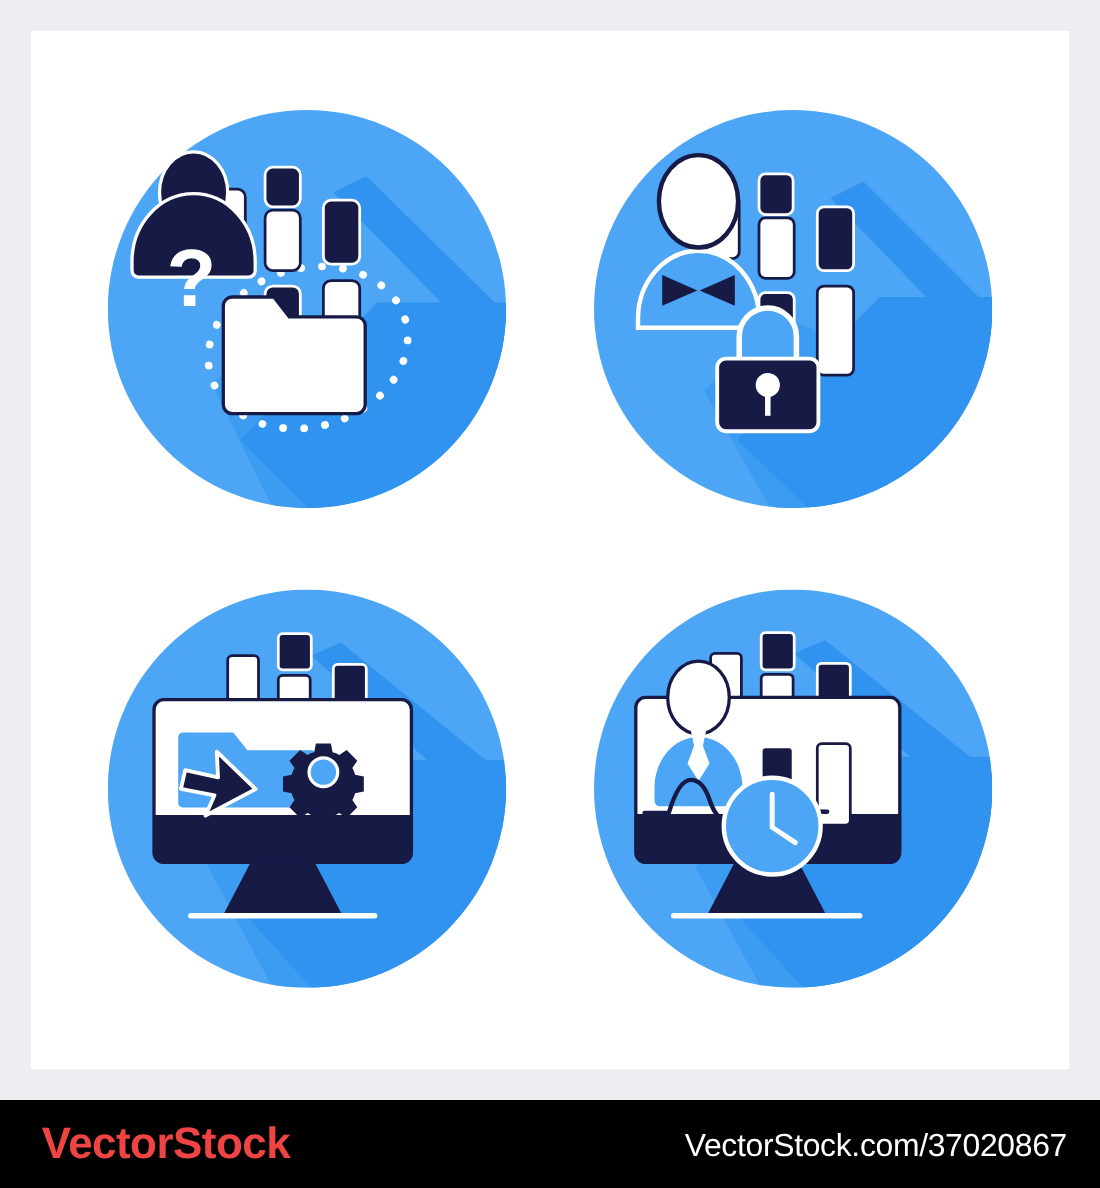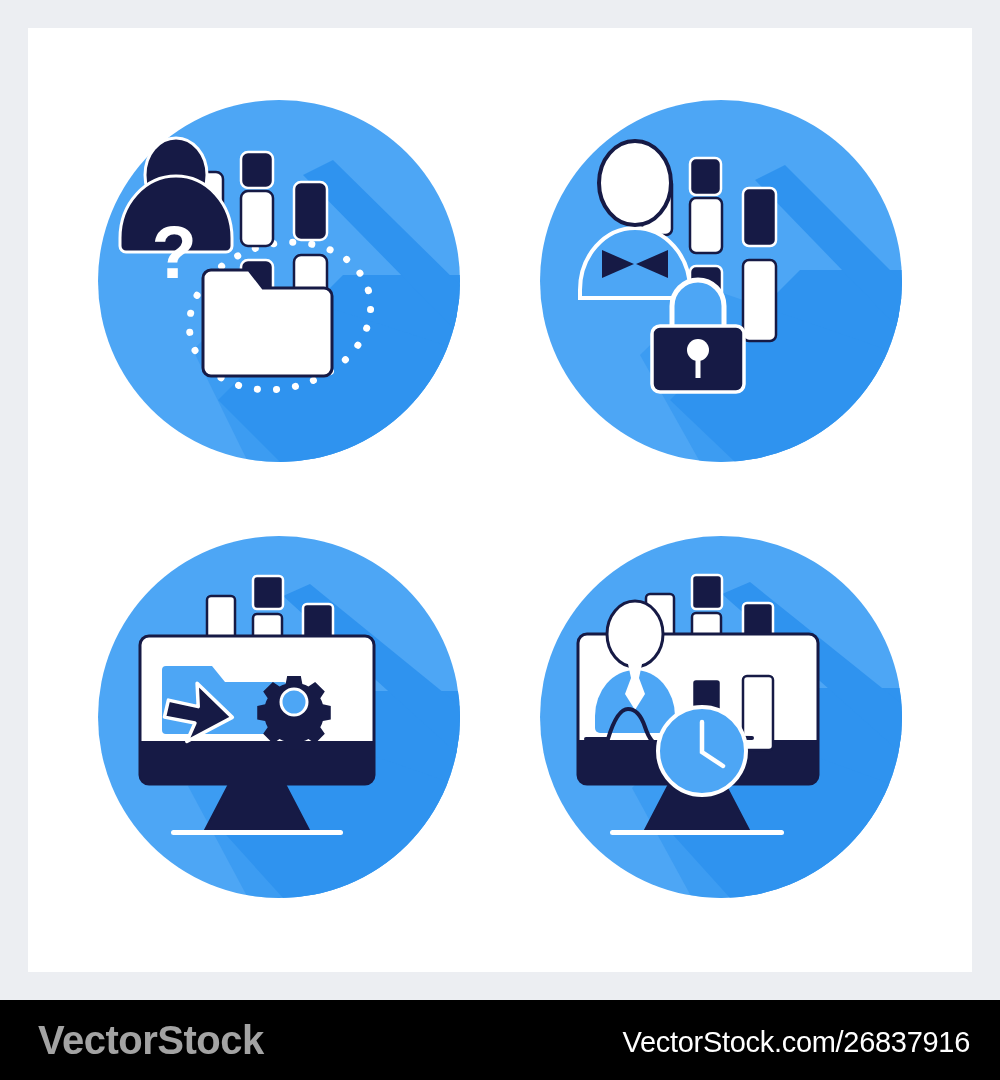--- a/index.html
+++ b/index.html
@@ -64,21 +64,21 @@
     left: 0;
     top: 1000px;
     width: 1000px;
     height: 80px;
     background: #000000;
   }
   .footer-brand {
     position: absolute;
     left: 38px;
     top: 18px;
-    color: #a3a3a3;
+    color: #ef4444;
     font-size: 40px;
     font-weight: bold;
     letter-spacing: -0.5px;
     font-family: "Liberation Sans", sans-serif;
     line-height: 44px;
   }
   .footer-url {
     position: absolute;
     right: 30px;
     top: 26px;
@@ -279,16 +279,16 @@
           <circle cx="162" cy="215" r="44" fill="#4da6f5" stroke="#ffffff" stroke-width="4"></circle>
           <path d="M162 186 l0 30 l21 14" fill="none" stroke="#ffffff" stroke-width="4.5" stroke-linecap="round"></path>
         </g>
       </svg>
     </div>
 
   </div>
 
   <div class="footer">
     <div class="footer-brand">VectorStock</div>
-    <div class="footer-url">VectorStock.com/26837916</div>
+    <div class="footer-url">VectorStock.com/37020867</div>
   </div>
 
 </div>
 
 </body></html>

